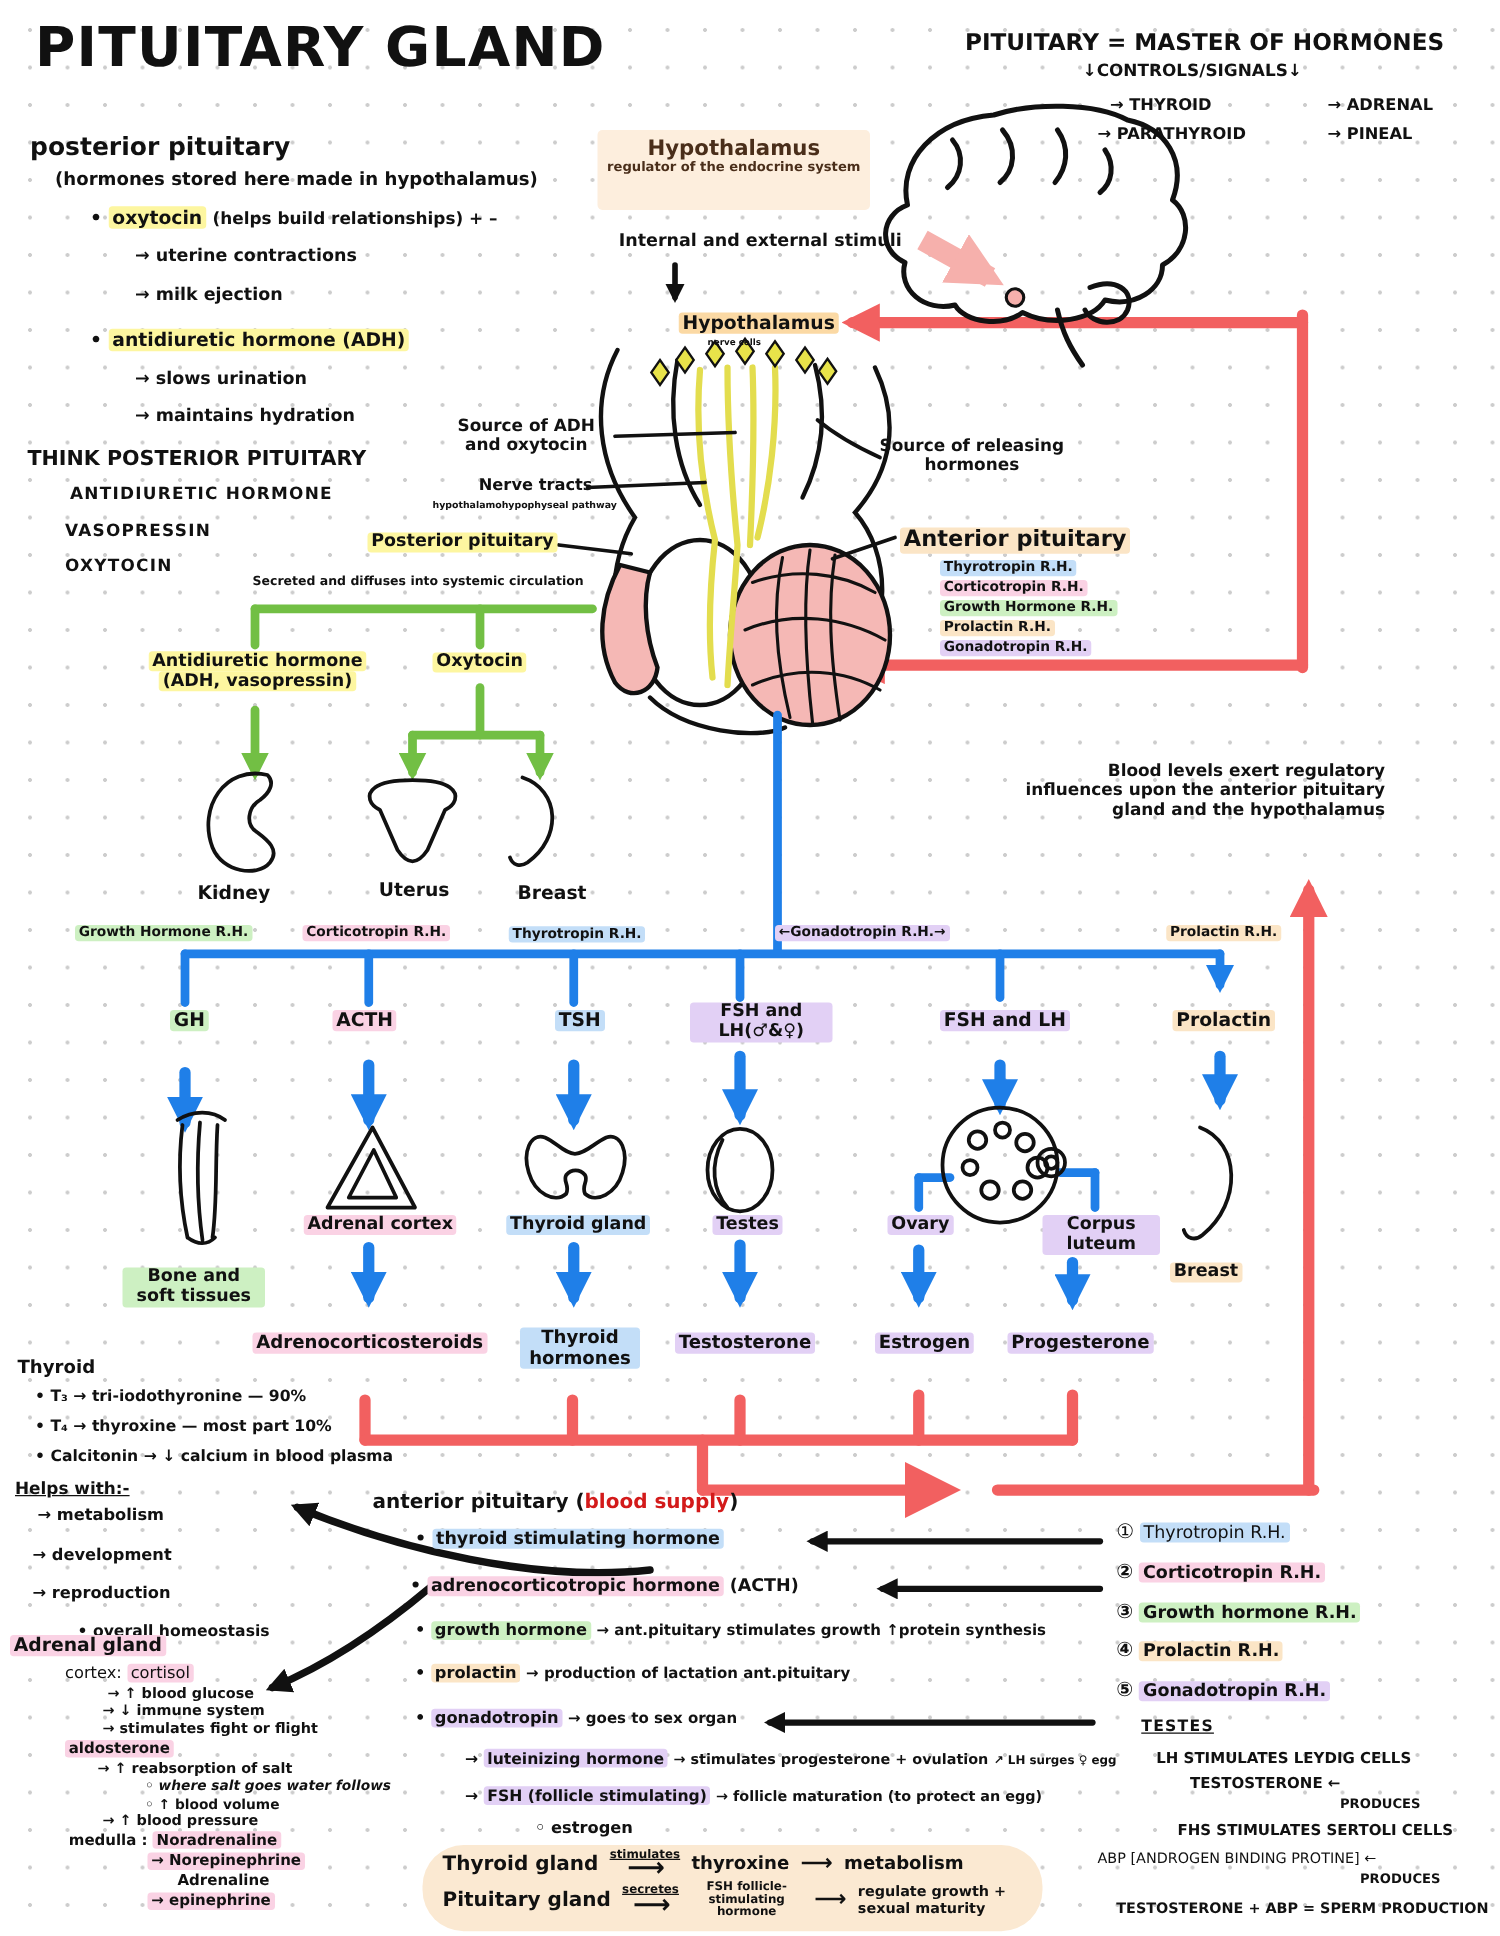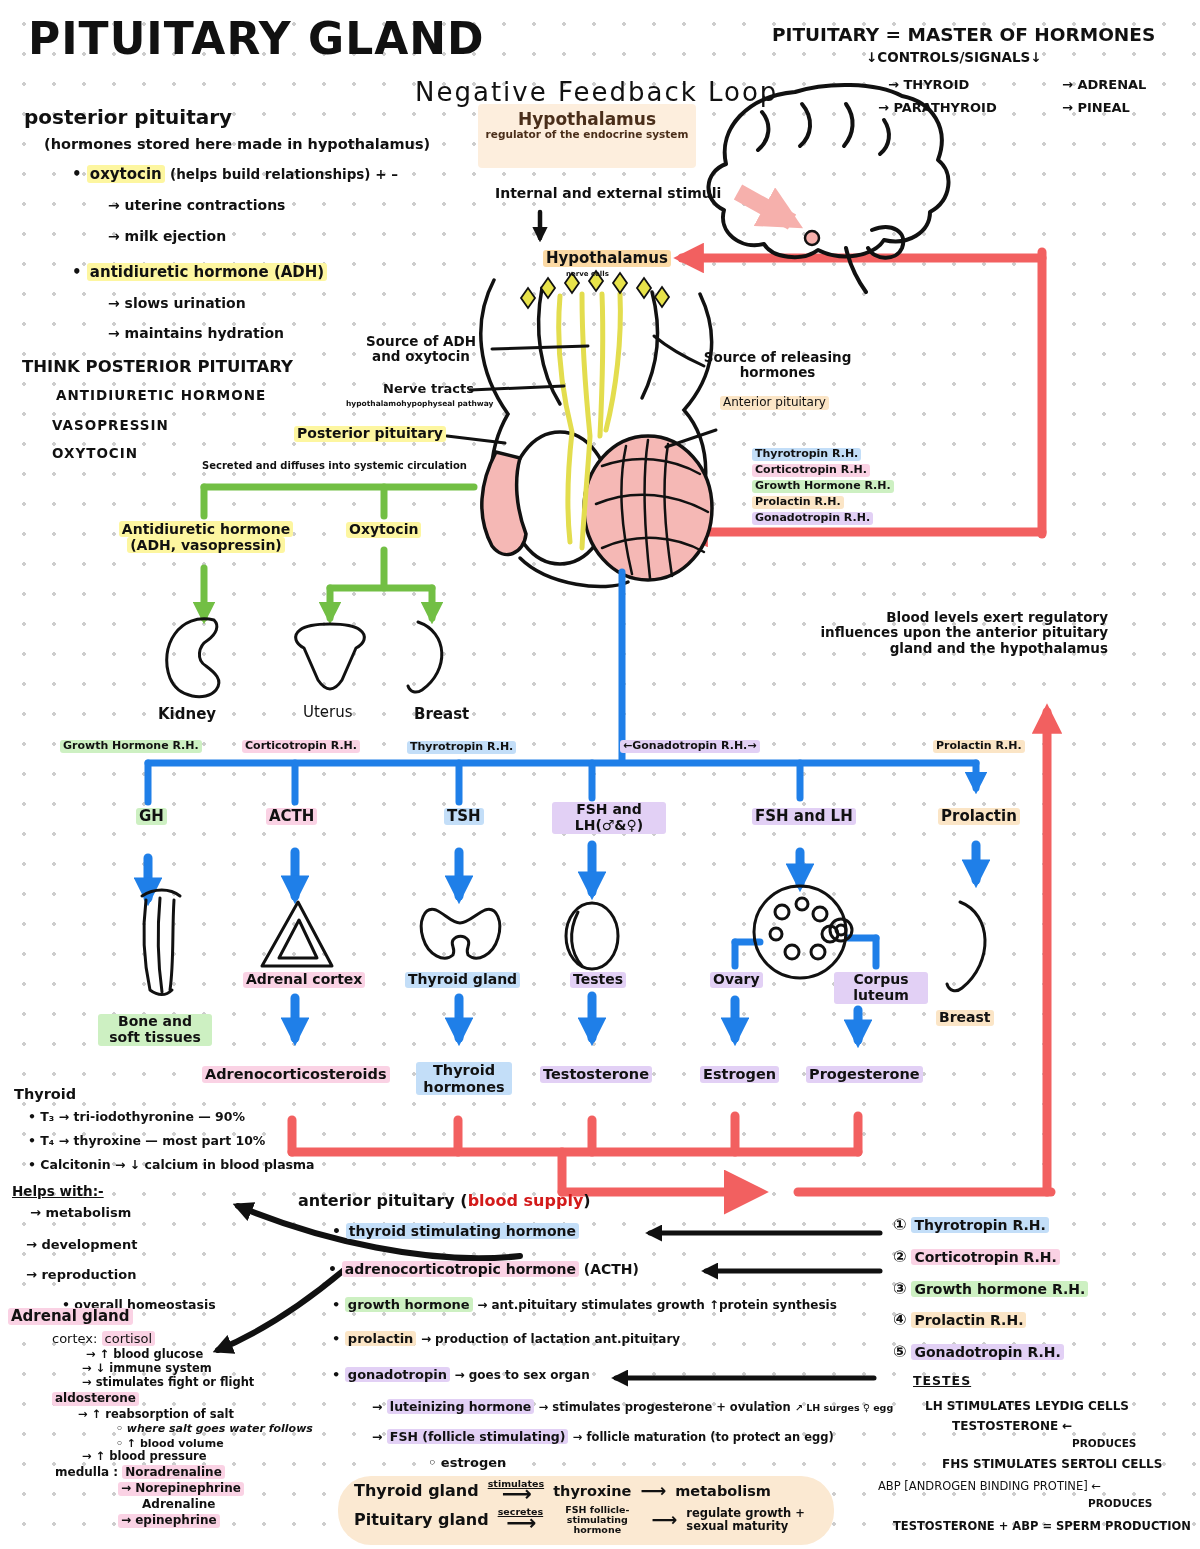--- a/index.html
+++ b/index.html
@@ -187,21 +187,20 @@
       <path d="M704 366 C682 356 666 346 654 336" stroke-width="3"></path>
       <path d="M880 1233 L650 1233" stroke-width="5" marker-end="url(#ak)"></path>
       <path d="M880 1271 L706 1271" stroke-width="5" marker-end="url(#ak)"></path>
       <path d="M874 1378 L616 1378" stroke-width="5" marker-end="url(#ak)"></path>
       <path d="M520 1256 C430 1266 320 1240 238 1206" stroke-width="6" marker-end="url(#ak)"></path>
       <path d="M344 1270 C306 1302 266 1330 218 1350" stroke-width="6" marker-end="url(#ak)"></path>
     </g>
   </svg>
 
   <div class="t" style="left:28px;top:14px;font-size:44px;font-weight:900;letter-spacing:1px;">PITUITARY GLAND</div>
-  <div class="t" style="left:415px;top:78px;font-size:26px;font-weight:400;letter-spacing:2px;">Negative Feedback Loop</div>
 
   <div class="t" style="left:772px;top:24px;font-size:18.5px;font-weight:900;">PITUITARY = MASTER OF HORMONES</div>
   <div class="t" style="left:866px;top:50px;font-size:13.5px;font-weight:900;">↓CONTROLS/SIGNALS↓</div>
   <div class="t" style="left:888px;top:78px;font-size:13px;font-weight:900;">→ THYROID</div>
   <div class="t" style="left:878px;top:101px;font-size:13px;font-weight:900;">→ PARATHYROID</div>
   <div class="t" style="left:1062px;top:78px;font-size:13px;font-weight:900;">→ ADRENAL</div>
   <div class="t" style="left:1062px;top:101px;font-size:13px;font-weight:900;">→ PINEAL</div>
 
   <div class="t" style="left:24px;top:106px;font-size:20px;font-weight:800;">posterior pituitary</div>
   <div class="t" style="left:44px;top:136px;font-size:14.5px;font-weight:700;">(hormones stored here made in hypothalamus)</div>
@@ -229,35 +228,35 @@
   </div>
   <div class="t" style="left:495px;top:186px;font-size:14px;font-weight:800;">Internal and external stimuli</div>
   <div class="t hl-o" style="left:543px;top:250px;font-size:15px;font-weight:900;">Hypothalamus</div>
   <div class="t" style="left:566px;top:271px;font-size:7px;font-weight:700;">nerve cells</div>
 
   <div class="t w c" style="left:350px;top:334px;width:142px;font-size:13.5px;font-weight:800;">Source of ADH and oxytocin</div>
   <div class="t" style="left:383px;top:382px;font-size:13px;font-weight:800;">Nerve tracts</div>
   <div class="t" style="left:346px;top:400px;font-size:7.5px;font-weight:700;">hypothalamohypophyseal pathway</div>
   <div class="t hl-y" style="left:294px;top:426px;font-size:14px;font-weight:900;">Posterior pituitary</div>
   <div class="t w c" style="left:700px;top:350px;width:155px;font-size:13.5px;font-weight:800;">Source of releasing hormones</div>
-  <div class="t hl-t" style="left:720px;top:396px;font-size:12px;font-weight:400;">Anterior pituitary</div>
+  <div class="t hl-t" style="left:720px;top:422px;font-size:18px;font-weight:700;">Anterior pituitary</div>
   <div class="t hl-b" style="left:752px;top:448px;font-size:11px;font-weight:800;">Thyrotropin R.H.</div>
   <div class="t hl-p" style="left:752px;top:464px;font-size:11px;font-weight:800;">Corticotropin R.H.</div>
   <div class="t hl-g" style="left:752px;top:480px;font-size:11px;font-weight:800;">Growth Hormone R.H.</div>
   <div class="t hl-t" style="left:752px;top:496px;font-size:11px;font-weight:800;">Prolactin R.H.</div>
   <div class="t hl-v" style="left:752px;top:512px;font-size:11px;font-weight:800;">Gonadotropin R.H.</div>
 
   <div class="t" style="left:202px;top:460px;font-size:10px;font-weight:700;">Secreted and diffuses into systemic circulation</div>
   <div class="t c" style="left:112px;top:522px;width:188px;font-size:14px;font-weight:900;">
     <span class="hl-y">Antidiuretic hormone</span><br>
     <span class="hl-y">(ADH, vasopressin)</span>
   </div>
   <div class="t hl-y" style="left:346px;top:522px;font-size:14px;font-weight:900;">Oxytocin</div>
   <div class="t" style="left:158px;top:706px;font-size:15px;font-weight:700;">Kidney</div>
-  <div class="t" style="left:303px;top:704px;font-size:15px;font-weight:400;">Uterus</div>
+  <div class="t" style="left:303px;top:704px;font-size:15px;font-weight:700;">Uterus</div>
   <div class="t" style="left:414px;top:706px;font-size:15px;font-weight:700;">Breast</div>
 
   <div class="t w r" style="left:810px;top:610px;width:298px;font-size:13.5px;font-weight:800;">Blood levels exert regulatory influences upon the anterior pituitary gland and the hypothalamus</div>
 
   <div class="t hl-g" style="left:60px;top:740px;font-size:11px;font-weight:800;">Growth Hormone R.H.</div>
   <div class="t hl-p" style="left:242px;top:740px;font-size:11px;font-weight:800;">Corticotropin R.H.</div>
   <div class="t hl-b" style="left:407px;top:741px;font-size:11px;font-weight:800;">Thyrotropin R.H.</div>
   <div class="t hl-v" style="left:620px;top:740px;font-size:11px;font-weight:800;">←Gonadotropin R.H.→</div>
   <div class="t hl-t" style="left:933px;top:740px;font-size:11px;font-weight:800;">Prolactin R.H.</div>
 
@@ -369,21 +368,21 @@
       <span class="oarr">
           <span class="w1 u">secretes</span>
           <span class="sh">⟶</span>
         </span>
       <span class="w c" style="font-size:9.5px;font-weight:800;width:96px;display:inline-block;line-height:1.05;">FSH follicle-stimulating hormone</span>
       <span style="font-size:18px;font-weight:900;">⟶</span>
       <span class="w" style="font-size:11.5px;font-weight:900;width:140px;display:inline-block;line-height:1.1;">regulate growth + sexual maturity</span>
     </div>
   </div>
 
-  <div class="t" style="left:893px;top:1216px;font-size:14px;font-weight:700;"><span style="font-size:16px;">①</span> <span class="hl-b">Thyrotropin R.H.</span></div>
+  <div class="t" style="left:893px;top:1216px;font-size:14px;font-weight:400;"><span style="font-size:16px;">①</span> <span class="hl-b">Thyrotropin R.H.</span></div>
   <div class="t" style="left:893px;top:1248px;font-size:14px;font-weight:900;"><span style="font-size:16px;">②</span> <span class="hl-p">Corticotropin R.H.</span></div>
   <div class="t" style="left:893px;top:1280px;font-size:14px;font-weight:900;"><span style="font-size:16px;">③</span> <span class="hl-g">Growth hormone R.H.</span></div>
   <div class="t" style="left:893px;top:1311px;font-size:14px;font-weight:900;"><span style="font-size:16px;">④</span> <span class="hl-t">Prolactin R.H.</span></div>
   <div class="t" style="left:893px;top:1343px;font-size:14px;font-weight:900;"><span style="font-size:16px;">⑤</span> <span class="hl-v">Gonadotropin R.H.</span></div>
 
   <div class="t u" style="left:913px;top:1374px;font-size:12.5px;font-weight:800;letter-spacing:1px;">TESTES</div>
   <div class="t" style="left:925px;top:1400px;font-size:12px;font-weight:700;">LH STIMULATES LEYDIG CELLS</div>
   <div class="t" style="left:952px;top:1420px;font-size:12px;font-weight:700;">TESTOSTERONE ←</div>
   <div class="t" style="left:1072px;top:1438px;font-size:10.5px;font-weight:700;">PRODUCES</div>
   <div class="t" style="left:942px;top:1458px;font-size:12px;font-weight:700;">FHS STIMULATES SERTOLI CELLS</div>

